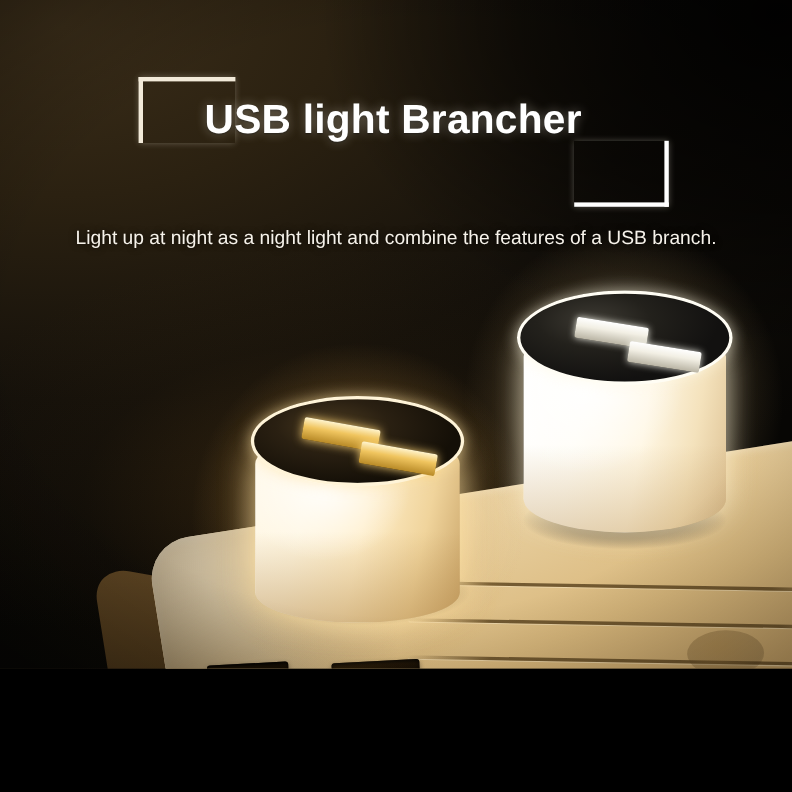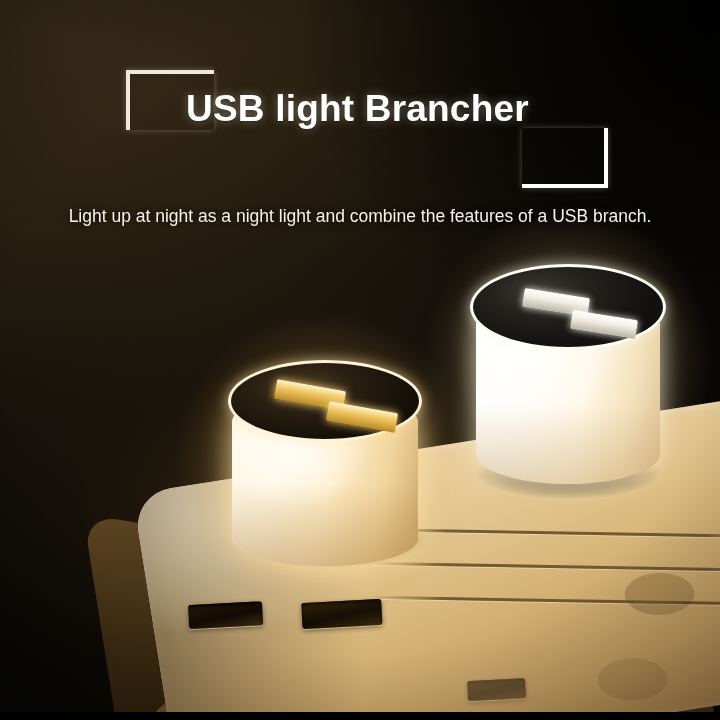--- a/index.html
+++ b/index.html
@@ -4,21 +4,21 @@
 <title>USB light Brancher</title>
 <style>
   html, body {
     margin: 0;
     padding: 0;
     background: #000;
   }
   #stage {
     position: relative;
     width: 720px;
-    height: 712px;
+    height: 608px;
     overflow: hidden;
     font-family: "Liberation Sans", sans-serif;
     background: #0a0906;
   }
 
   
   .bg-base {
     position: absolute; inset: 0;
     background:
       radial-gradient(120% 90% at 8% 4%, #3a2d19 0%, #2b2111 28%, #14100a 62%, #070604 100%),

